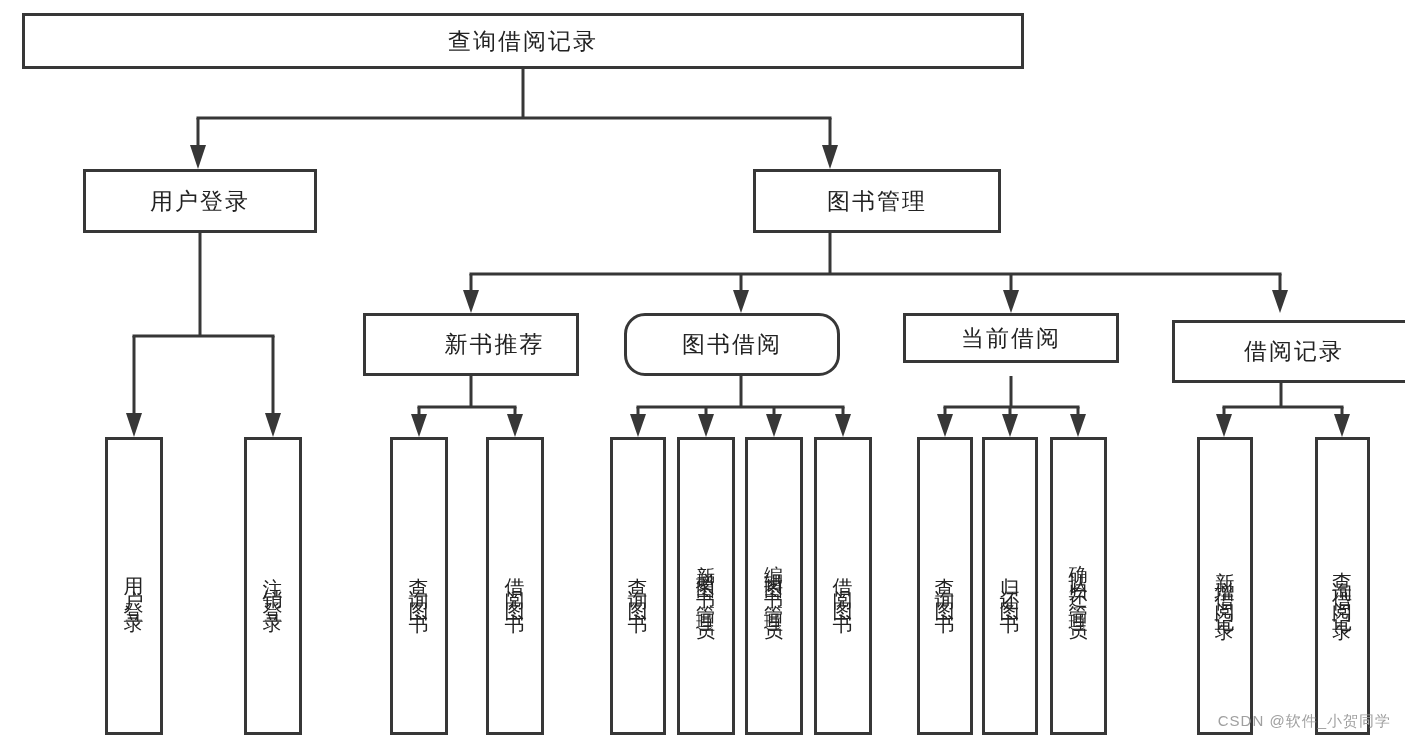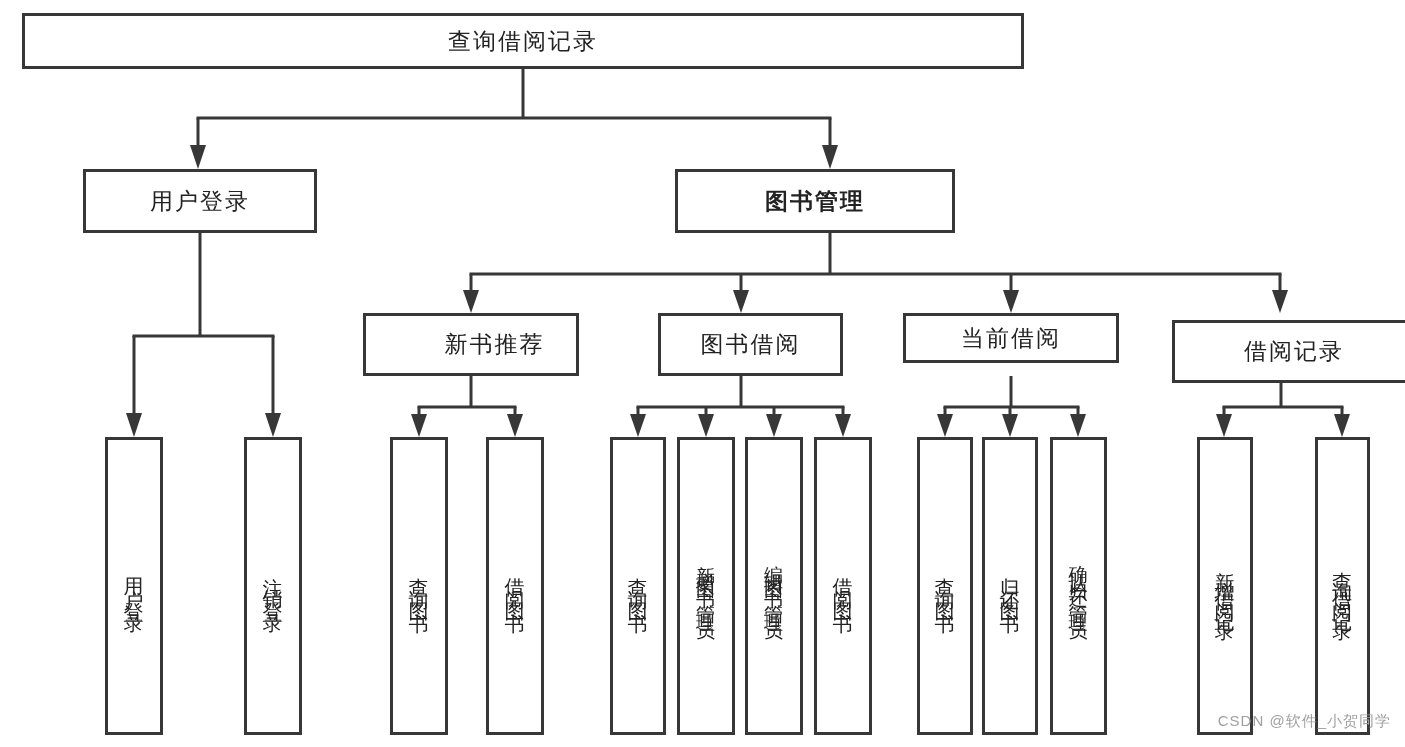--- a/index.html
+++ b/index.html
@@ -131,28 +131,28 @@
     <polygon points="1334,414 1350,414 1342,437"></polygon>
   </svg>
 
   <div class="node" style="left:22px; top:13px; width:1002px; height:56px;">
     <span class="hlabel">查询借阅记录</span>
   </div>
 
   <div class="node" style="left:83px; top:169px; width:234px; height:64px;">
     <span class="hlabel">用户登录</span>
   </div>
-  <div class="node" style="left:675px; top:169px; width:280px; height:64px;font-weight:bold;">
+  <div class="node" style="left:753px; top:169px; width:248px; height:64px;">
     <span class="hlabel">图书管理</span>
   </div>
 
   <div class="node" style="left:363px; top:313px; width:216px; height:63px;padding-left:47px;">
     <span class="hlabel">新书推荐</span>
   </div>
-  <div class="node" style="left:658px; top:313px; width:185px; height:63px;">
+  <div class="node" style="left:624px; top:313px; width:216px; height:63px;border-radius:21px;">
     <span class="hlabel">图书借阅</span>
   </div>
   <div class="node" style="left:903px; top:313px; width:216px; height:50px;">
     <span class="hlabel">当前借阅</span>
   </div>
   <div class="node" style="left:1172px; top:304px; width:244px; height:63px;margin-top:16px;">
     <span class="hlabel">借阅记录</span>
   </div>
 
   <div class="node" style="left:105px; top:437px; width:58px; height:298px;">

